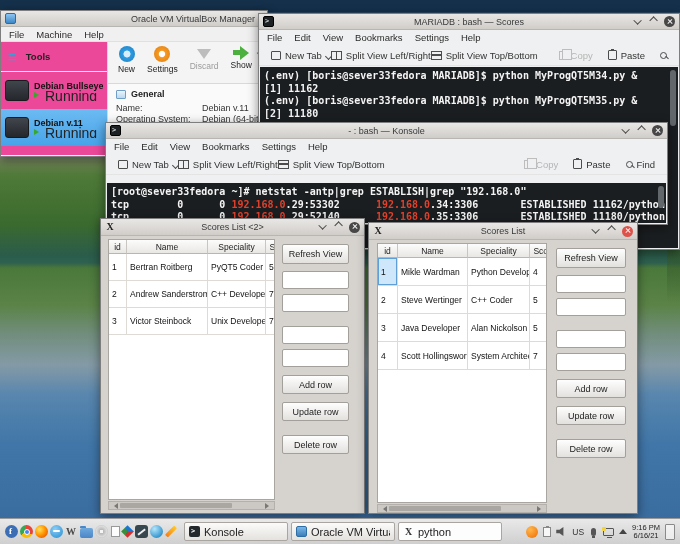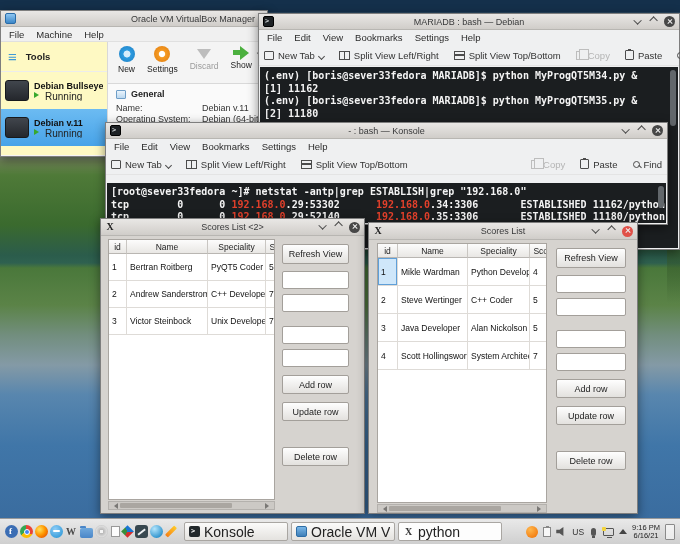--- a/index.html
+++ b/index.html
@@ -32,33 +32,33 @@
   .menubar{height:15px;display:flex;align-items:center;font-size:9.5px;color:#2b2b2b;padding:0 2px;box-sizing:border-box}
   .menu-item{padding:16px 6px}
 
   
   #vbox{left:0;top:10px;width:268px;height:147px;background:#f4f4f4}
   #vbox .titlebar{height:16px}
   #vbox .title{left:130px;right:auto;text-align:left}
   .vbox-appicon{width:11px;height:11px;border-radius:2px;background:linear-gradient(#8ec6f2,#3c87c8);border:1px solid #2a6ca8;box-sizing:border-box}
   #vbox .menubar{background:#f0f0f0;border-bottom:1px solid #e0e0e0}
   .vbox-body{display:flex;height:113px}
-  .vbox-left{width:107px;background:#fef9c3;border-right:1px solid #d8d8d8;box-sizing:border-box}
+  .vbox-left{width:107px;background:#ec4899;border-right:1px solid #d8d8d8;box-sizing:border-box}
   .vbox-tools-row{height:30px;display:flex;align-items:center;padding:0 7px;border-bottom:1px solid #ececec;box-sizing:border-box}
   .tools-icon{color:#3f9ad6;font-size:15px;line-height:12px}
   .tools-icon::after{content:"≡"}
   .tools-label{font-weight:bold;font-size:9.5px;margin-left:9px;color:#222}
   .vm-row{height:37px;display:flex;align-items:center;padding:0 4px;box-sizing:border-box}
   .vm-row.sel{background:linear-gradient(#6cbbf2,var(--vm-selection-blue,#47a3e8))}
   .vm-icon{width:24px;height:21px;background:linear-gradient(#41464d,#24272c);border:1px solid #17191c;border-radius:3px;position:relative;margin-right:5px;flex:0 0 auto;box-sizing:border-box}
   .vm-icon::after{content:"";position:absolute;left:6px;top:4px;width:11px;height:11px;border-radius:50%;
     background:radial-gradient(circle at 42% 42%,#fff 18%,#d5side 20%,#cf0f4d 24%,#a60c3c 90%)}
   .vm-text{display:flex;flex-direction:column;gap:1px;overflow:hidden}
   .vm-name{font-size:9px;font-weight:bold;color:#111;line-height:10px;white-space:nowrap}
-  .vm-status{display:flex;align-items:flex-start;font-size:10px;color:#222;line-height:9px}
+  .vm-status{display:flex;align-items:flex-start;font-size:14px;color:#222;line-height:9px}
   .run-arrow{width:0;height:0;border:3px solid transparent;border-left:5px solid #38a82d;margin-right:3px}
   .vbox-right{flex:1;background:#fafafa;display:flex;flex-direction:column;overflow:hidden}
   .vbox-toolbar{height:42px;display:flex;align-items:flex-start;gap:12px;padding:4px 10px 0;background:#f4f4f4;border-bottom:1px solid #d9d9d9;position:relative;box-sizing:border-box}
   .vbt{display:flex;flex-direction:column;align-items:center;font-size:8.5px;color:#222;gap:2px}
   .vbt.disabled{color:#9c9c9c}
   .vbicon{width:18px;height:16px;display:flex;align-items:center;justify-content:center}
   .vbi-new{background:radial-gradient(circle at 50% 50%,#d8edfb 28%,#2d9be0 34%,#1f7fc2 100%);border-radius:50%;width:16px;height:16px}
   .vbi-settings{background:radial-gradient(circle at 50% 50%,#fff 24%,#f59a23 32%,#e07c0e 100%);border-radius:50%;width:16px;height:16px}
   .vbi-discard{width:0;height:0;border-left:7px solid transparent;border-right:7px solid transparent;border-top:10px solid #bdbdbd;margin-top:3px}
   .vbi-show{position:relative;width:16px;height:12px}
@@ -73,21 +73,21 @@
   .kv .k{width:86px;flex:0 0 auto}
   .partial{height:9px;overflow:hidden;margin-top:3px}
 
   
   .konsole{background:#eff0f1}
   #k1{left:258px;top:13px;width:422px;height:237px}
   #k2{left:105px;top:122px;width:563px;height:103px}
   .konsole .titlebar{height:16px}
   .term-appicon{width:11px;height:11px;background:#1d2124;border:1px solid #000;border-radius:2px;position:relative;box-sizing:border-box}
   .term-appicon::after{content:">";color:#cfd4d6;font:bold 7px "DejaVu Sans Mono",monospace;position:absolute;left:1px;top:0}
-  .ktoolbar{height:21px;display:flex;align-items:center;font-size:9.5px;color:#333;padding:0 5px;gap:15px;border-bottom:1px solid #e4e4e4;box-sizing:border-box}
+  .ktoolbar{height:21px;display:flex;align-items:center;font-size:9.5px;color:#333;padding:0 12px;border-bottom:1px solid #e4e4e4;box-sizing:border-box}
   .kt-item{display:flex;align-items:center;gap:4px;white-space:nowrap}
   .kt-right{margin-left:auto;display:flex;gap:15px}
   .kt-item.disabled{color:#b4b4b4}
   .kicon{display:inline-block;box-sizing:border-box}
   .i-newtab{width:10px;height:9px;border:1.2px solid #4c4c4c;border-radius:1px}
   .i-splitlr{width:11px;height:9px;border:1.2px solid #4c4c4c;position:relative}
   .i-splitlr::after{content:"";position:absolute;left:48%;top:0;bottom:0;width:1.2px;background:#4c4c4c}
   .i-splittb{width:11px;height:9px;border:1.2px solid #4c4c4c;position:relative}
   .i-splittb::after{content:"";position:absolute;top:42%;left:0;right:0;height:1.2px;background:#4c4c4c}
   .i-copy{width:8px;height:9px;border:1.2px solid #bdbdbd;position:relative}
@@ -143,21 +143,21 @@
   #s1 .side{left:181px;top:25px;width:67px}
   #s2 .side{left:187px;top:25px;width:70px}
   .qbtn{height:20px;background:linear-gradient(#fefefe,#e3e1de);border:1px solid #a39f9a;border-radius:2px;
         font-size:9px;color:#222;font-family:Liberation Sans, sans-serif;padding:0}
   .qinput{height:16px;background:#fff;border:1px solid #a39f9a;border-radius:2px;box-sizing:content-box;padding:0;font-size:9px}
   .side .qbtn.refresh{margin-bottom:7px}
   .side .qinput{margin-bottom:5px}
   .side .qinput.g2{margin-bottom:14px}
   .side .qinput.g3{margin-bottom:8px}
   .side .qbtn.add{height:19px;margin-bottom:8px}
-  .side .qbtn.update{height:19px;margin-bottom:26px}
+  .side .qbtn.update{height:19px;margin-bottom:14px}
   .side .qbtn.delete{height:19px}
 
   
   .taskbar{position:absolute;left:0;right:0;bottom:0;height:26px;background:linear-gradient(#e9e9e9,#cfcfcf);
     border-top:1px solid #999;display:flex;align-items:center;padding:0 4px;gap:2px;box-sizing:border-box}
   .launcher{width:13px;height:13px;flex:0 0 auto;position:relative;margin:0 1px}
   .li-fedora{background:#3c6eb4;border-radius:50%}
   .li-fedora::after{content:"f";color:#fff;font:bold 9px "Liberation Serif",serif;position:absolute;left:4px;top:1px}
   .li-chrome{border-radius:50%;background:conic-gradient(#ea4335 0 33%,#fbbc05 0 66%,#34a853 0 100%)}
   .li-chrome::after{content:"";position:absolute;inset:3.5px;border-radius:50%;background:#4285f4;border:1px solid #fff}
@@ -170,21 +170,21 @@
   .li-disc{border-radius:50%;background:radial-gradient(circle,#f4f4f4 16%,#b9b9b9 22%,#dcdcdc 58%,#9a9a9a 100%)}
   .li-doc{background:#fdfdfd;border:1px solid #999;width:9px;height:11px;margin-left:2px;box-sizing:border-box}
   .li-cube{background:conic-gradient(from 45deg,#d32f2f 0 33%,#388e3c 0 66%,#1976d2 0 100%);width:9px;height:9px;margin:2px;transform:rotate(45deg)}
   .li-darkpen{background:#37474f;border-radius:3px}
   .li-darkpen::after{content:"";position:absolute;left:2px;top:6px;width:9px;height:1.6px;background:#eceff1;transform:rotate(-38deg)}
   .li-sphere{border-radius:50%;background:radial-gradient(circle at 35% 30%,#b3e5fc,#0277bd)}
   .li-pencil::after{content:"";position:absolute;left:4px;top:0;width:4px;height:13px;background:linear-gradient(#ffca28,#f57f17);transform:rotate(45deg);border-radius:1px}
   .taskbtn{width:104px;height:19px;background:linear-gradient(#fbfbfa,#e4e2df);border:1px solid #a9a6a2;border-radius:2px;
     display:flex;align-items:center;padding:0 4px;gap:4px;margin-left:3px;box-sizing:border-box;flex:0 0 auto}
   .taskbtn.active{background:#fdfdfd}
-  .tlabel{font-size:14px;color:#222;white-space:nowrap;overflow:hidden}
+  .tlabel{font-size:11px;color:#222;white-space:nowrap;overflow:hidden}
   .ticon{width:11px;height:11px;flex:0 0 auto;position:relative}
   .ti-konsole{background:#22282b;border-radius:2px}
   .ti-konsole::after{content:">";color:#fff;font:bold 7px "DejaVu Sans Mono",monospace;position:absolute;left:2px;top:1px}
   .ti-vbox{background:linear-gradient(#7ab7e8,#3f7fb8);border-radius:2px;border:1px solid #2d6da6;box-sizing:border-box}
   .ti-xapp::after{content:"X";font:bold 10px "Liberation Serif",serif;color:#333;position:absolute;left:2px;top:0}
   .tray{margin-left:auto;display:flex;align-items:center;gap:5px;padding-right:1px}
   .tray-icon{position:relative;flex:0 0 auto}
   .ti-orange{width:12px;height:12px;border-radius:50%;background:radial-gradient(circle at 35% 30%,#ffb74d,#ef6c00)}
   .ti-clip{width:8px;height:10px;background:#f7f7f7;border:1px solid #888;box-sizing:border-box}
   .ti-clip::before{content:"";position:absolute;top:-2px;left:1.5px;width:3px;height:2px;background:#888}
@@ -281,21 +281,21 @@
           <span class="section-title">System</span>
         </div>
       </div>
     </div>
   </div>
 </div>
 
 <div class="window konsole" id="k1">
   <div class="titlebar">
     <span class="term-appicon"></span>
-    <span class="title">MARIADB : bash — Debian</span>
+    <span class="title">MARIADB : bash — Scores</span>
     <span class="controls">
       <span class="wbtn">
           <i class="chev down"></i>
         </span>
       <span class="wbtn">
           <i class="chev up"></i>
         </span>
       <span class="wbtn close"></span>
     </span>
   </div>

